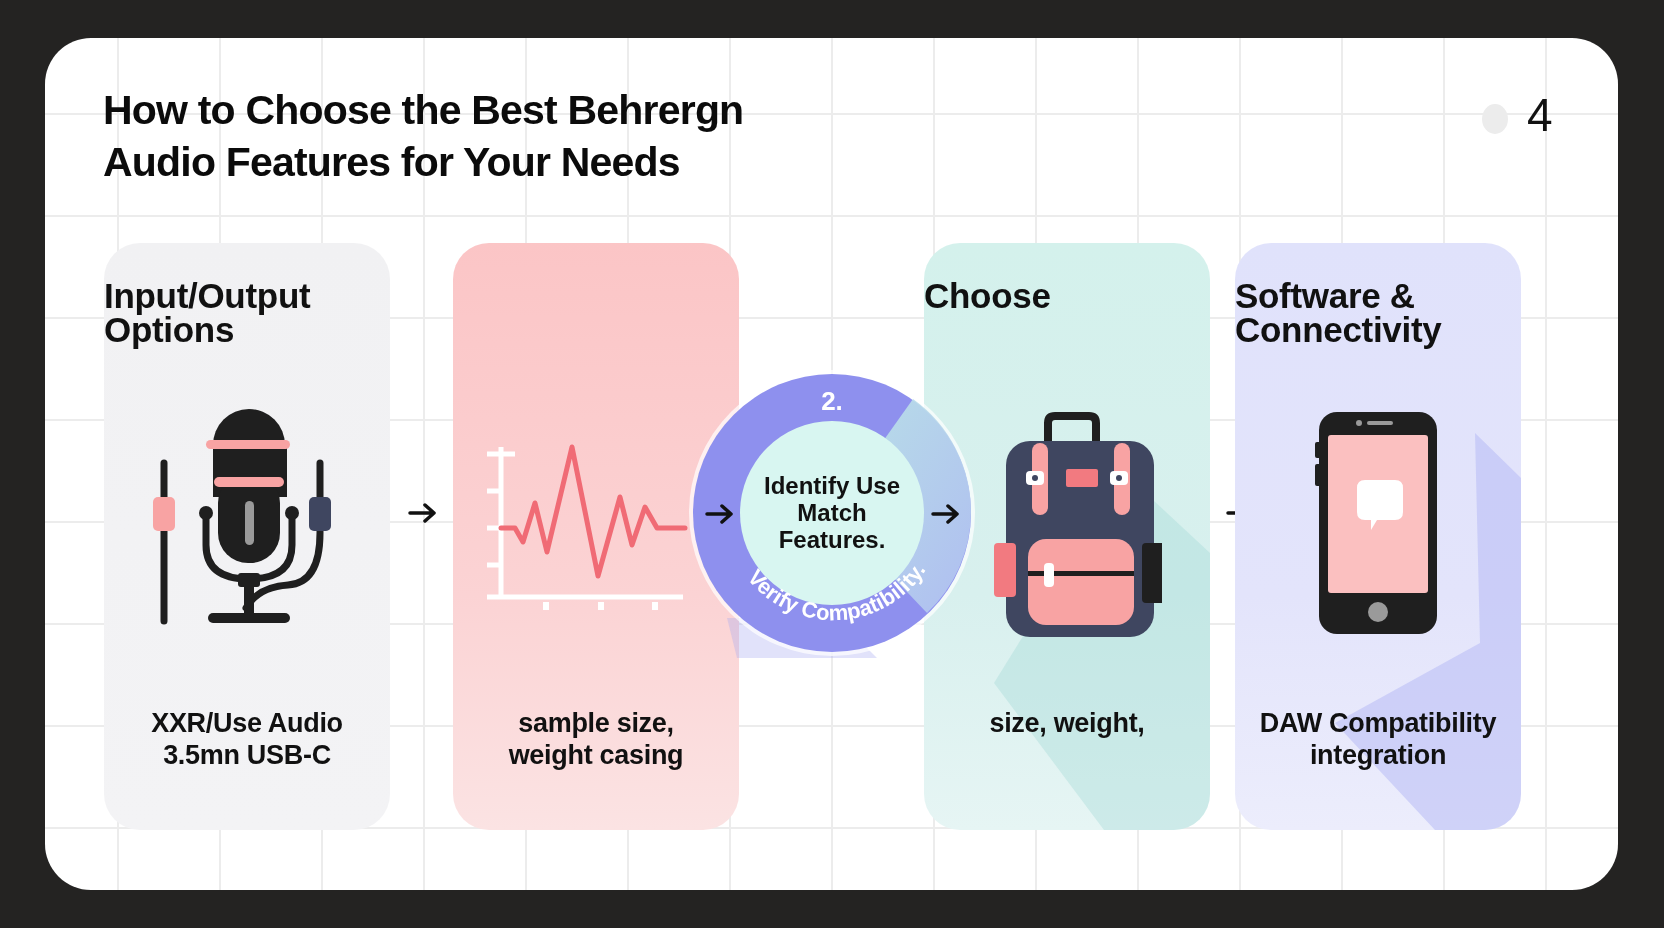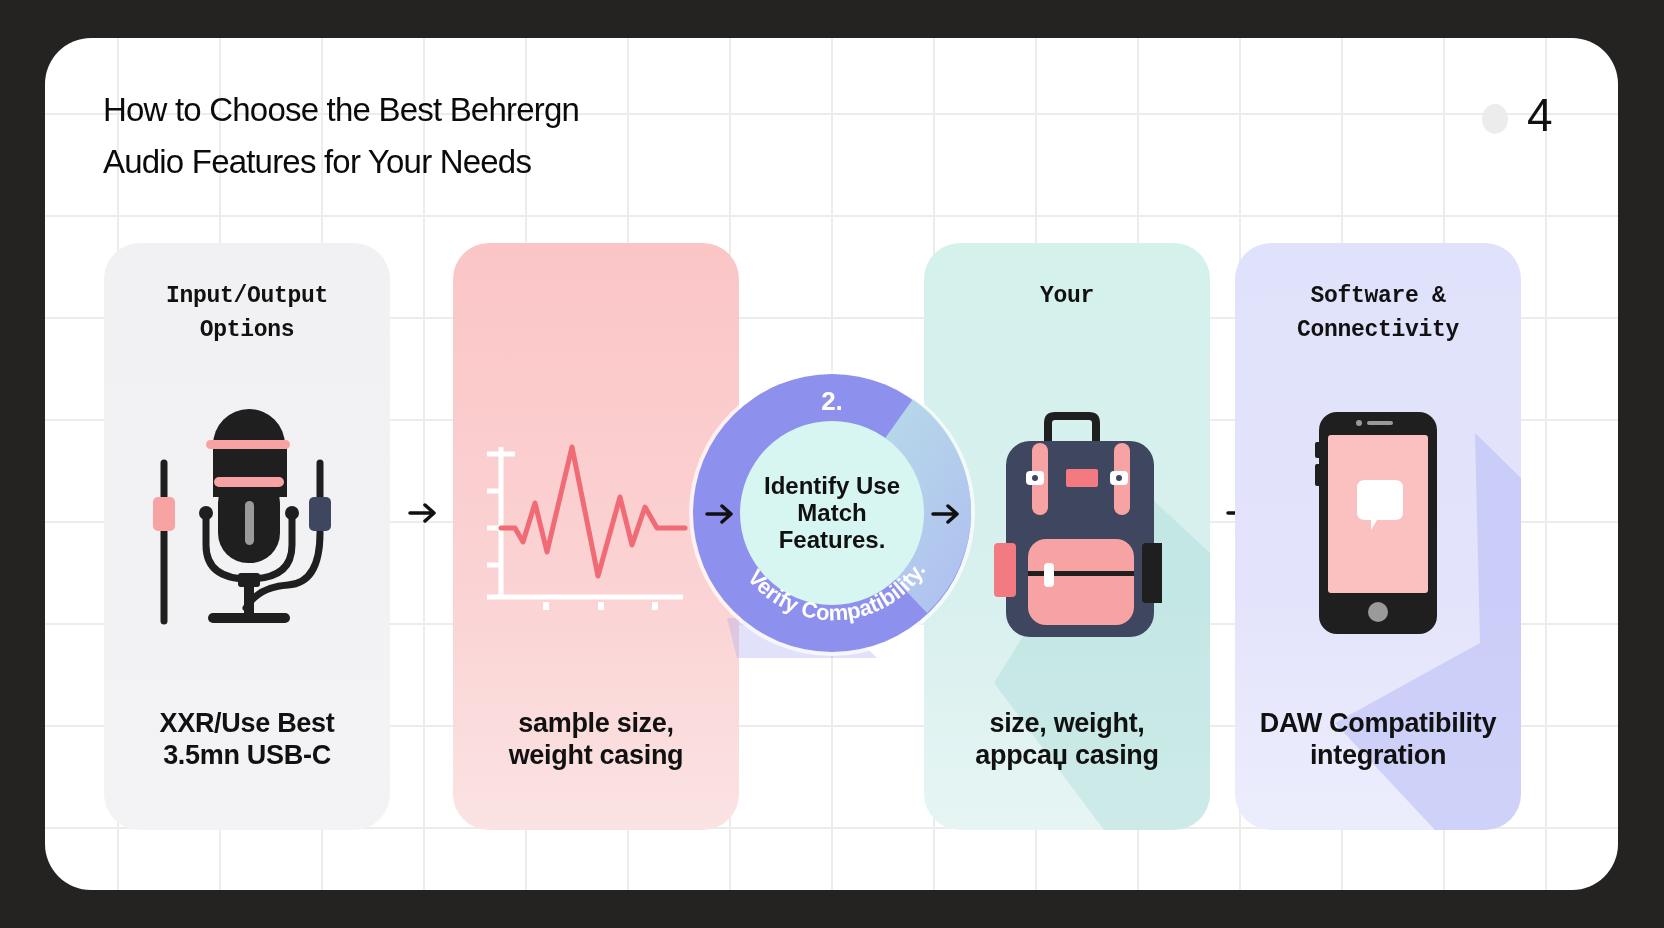--- a/index.html
+++ b/index.html
@@ -6,27 +6,27 @@
   body { width:1664px; height:928px; background:#242322; position:relative; overflow:hidden;
          font-family:"Liberation Sans", "DejaVu Sans", sans-serif; }
   .slide { position:absolute; left:45px; top:38px; width:1573px; height:852px; border-radius:46px;
            background-color:#ffffff;
            background-image:
              linear-gradient(to right, #ececec 0, #ececec 2px, transparent 2px),
              linear-gradient(to bottom, #ececec 0, #ececec 2px, transparent 2px);
            background-size:102px 102px;
            background-position:72px 75px;
            overflow:hidden; }
-  .title { position:absolute; left:58px; top:46px; font-size:33px; font-weight:400; line-height:52px;
+  .title { position:absolute; left:58px; top:46px; font-size:41px; font-weight:700; line-height:52px;
            color:#0b0b0b; letter-spacing:-0.8px; }
   .page-num { position:absolute; left:1482px; top:50px; font-size:46px; color:#111; font-weight:400; }
   .page-dot { position:absolute; left:1437px; top:66px; width:26px; height:30px; border-radius:50%; background:#ececec; }
   .card { position:absolute; top:205px; width:286px; height:587px; border-radius:36px; overflow:hidden; }
-  .card .head { position:absolute; left:0; right:0; top:36px; text-align:center; font-size:23px; font-weight:700;
-                line-height:34px; color:#111; letter-spacing:-0.3px;font-family:Liberation Mono, monospace; }
+  .card .head { position:absolute; left:0; right:0; top:36px; font-size:35px; font-weight:700;
+                line-height:34px; color:#111; letter-spacing:-0.3px; }
   .card .foot { position:absolute; left:0; right:0; top:464px; text-align:center; font-size:27px; font-weight:700;
                 line-height:32px; color:#111; letter-spacing:-0.3px; }
   .c1 { left:59px; background:linear-gradient(#f1f1f3,#f3f3f5); }
   .c2 { left:408px; background:linear-gradient(180deg,#fbc5c6 0%,#fbd3d4 60%,#fbe3e3 100%); }
   .c3 { left:879px; background:linear-gradient(180deg,#d4f1ec 0%,#d8f0ee 60%,#e6f5f4 100%); }
   .c4 { left:1190px; background:linear-gradient(180deg,#e0e2fb 0%,#e3e4fb 60%,#ecedfc 100%); }
   .arrow { position:absolute; width:30px; height:22px; }
   .icon { position:absolute; }
   .badge-ring { position:absolute; left:642px; top:330px; width:290px; height:290px; }
 </style>
@@ -62,21 +62,21 @@
       <rect x="97" y="98" width="9" height="44" rx="4.5" fill="#9a9a9a"></rect>
 
       <path d="M58 112 L58 142 Q58 176 101 176 Q144 176 144 142 L144 112" fill="none" stroke="#1f1f1f" stroke-width="7"></path>
       <circle cx="58" cy="110" r="7" fill="#1f1f1f"></circle>
       <circle cx="144" cy="110" r="7" fill="#1f1f1f"></circle>
       <rect x="96" y="172" width="10" height="42" fill="#1f1f1f"></rect>
       <rect x="90" y="170" width="22" height="14" rx="3" fill="#1f1f1f"></rect>
       <rect x="60" y="210" width="82" height="10" rx="5" fill="#1f1f1f"></rect>
     </svg>
     <div class="foot">
-      <div>XXR/Use Best</div>
+      <div>XXR/Use Audio</div>
       <div>3.5mn USB-C</div>
     </div>
   </div>
 
   <svg class="arrow" style="left:363px;top:464px" viewBox="0 0 30 22">
     <path d="M2 11 H26 M17 3 L26 11 L17 19" fill="none" stroke="#111" stroke-width="3.5" stroke-linecap="round" stroke-linejoin="round"></path>
   </svg>
 
   <div class="card c2">
     <svg class="icon" style="left:28px;top:196px" width="210" height="180" viewBox="0 0 210 180">
@@ -92,21 +92,21 @@
       <polyline points="20,89 34,89 42,103 54,64 66,113 91,8 117,137 139,58 151,106 164,68 176,89 204,89" fill="none" stroke="#f06b75" stroke-width="5" stroke-linejoin="round" stroke-linecap="round"></polyline>
     </svg>
     <div class="foot">
       <div>samþle size,</div>
       <div>weight casing</div>
     </div>
   </div>
 
   <div class="card c3">
     <div class="head">
-      <div>Your</div>
+      <div>Choose</div>
     </div>
     <svg class="icon" style="left:0;top:0" width="286" height="587" viewBox="0 0 286 587">
       <polygon points="200,230 286,310 286,587 180,587 70,440" fill="#9fd6d3" opacity="0.35"></polygon>
     </svg>
     <svg class="icon" style="left:68px;top:168px" width="170" height="230" viewBox="0 0 170 230">
       <path d="M56 34 V12 Q56 5 63 5 H97 Q104 5 104 12 V34" fill="none" stroke="#1f1f1f" stroke-width="8"></path>
       <rect x="14" y="30" width="148" height="196" rx="24" fill="#3f4660"></rect>
       <rect x="2" y="132" width="22" height="54" rx="4" fill="#f27a80"></rect>
       <rect x="150" y="132" width="24" height="60" rx="4" fill="#1f1f1f"></rect>
       <rect x="40" y="32" width="16" height="72" rx="8" fill="#f8a3a3"></rect>
@@ -115,21 +115,20 @@
       <rect x="40" y="64" width="6" height="6" rx="3" fill="#3f4660"></rect>
       <rect x="118" y="60" width="18" height="14" rx="4" fill="#fff"></rect>
       <rect x="124" y="64" width="6" height="6" rx="3" fill="#3f4660"></rect>
       <rect x="74" y="58" width="32" height="18" rx="2" fill="#f27a80"></rect>
       <rect x="36" y="128" width="106" height="86" rx="18" fill="#f8a3a3"></rect>
       <rect x="36" y="160" width="106" height="5" fill="#1f1f1f"></rect>
       <rect x="52" y="152" width="10" height="24" rx="4" fill="#fff"></rect>
     </svg>
     <div class="foot">
       <div>size, weight,</div>
-      <div>appcaџ casing</div>
     </div>
   </div>
 
   <svg class="arrow" style="left:1181px;top:464px" viewBox="0 0 30 22">
     <path d="M2 11 H26 M17 3 L26 11 L17 19" fill="none" stroke="#111" stroke-width="3.5" stroke-linecap="round" stroke-linejoin="round"></path>
   </svg>
 
   <div class="card c4">
     <div class="head">
       <div>Software &amp;</div>

